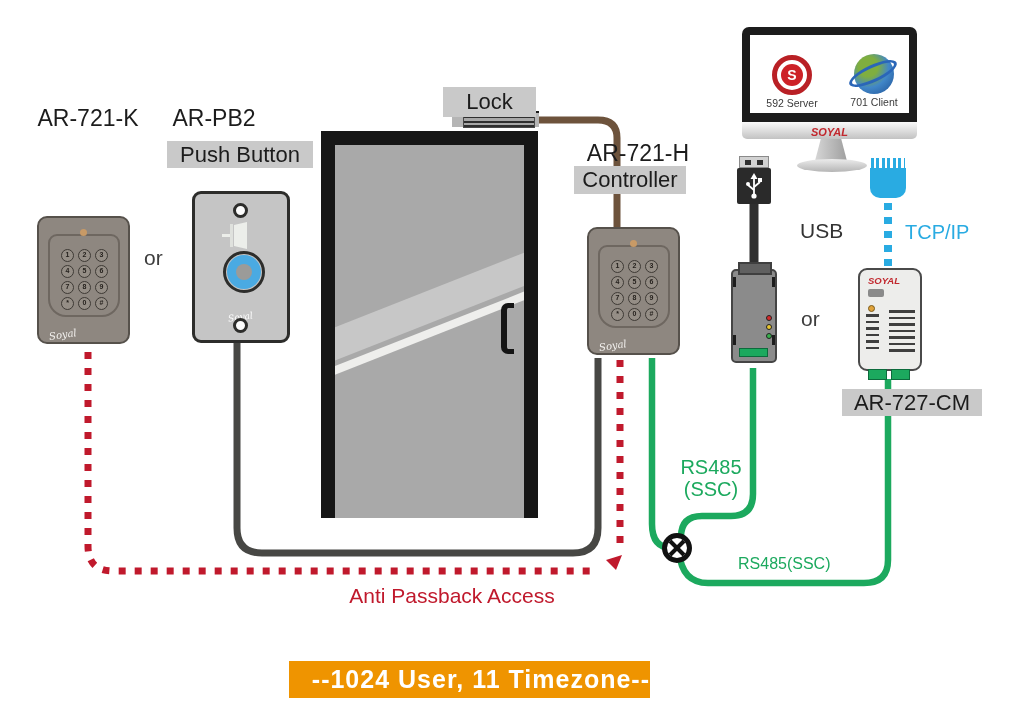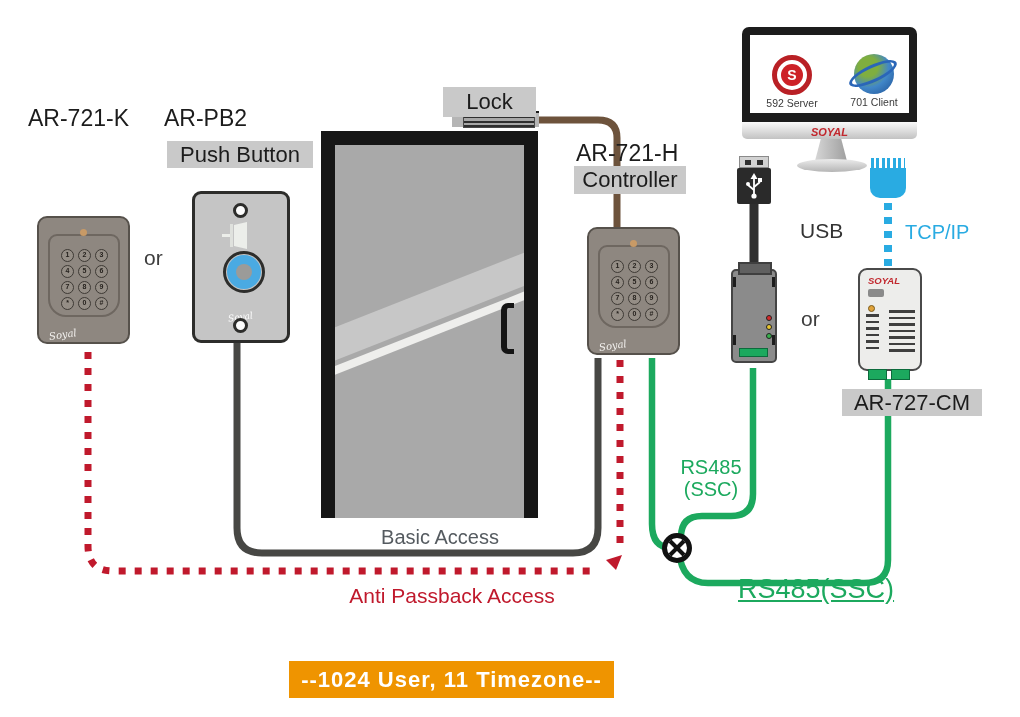--- a/index.html
+++ b/index.html
@@ -7,21 +7,21 @@
           font-family:"Liberation Sans",sans-serif;}
   #wires{position:absolute;left:0;top:0;z-index:1;}
   #wires path{fill:none;}
   .w-brown{stroke:var(--lock-wire-brown,#6d533c);stroke-width:7;}
   .w-dark{stroke:var(--basic-wire-dark,#474744);stroke-width:7;}
   .w-red{stroke:var(--anti-passback-red,#c0192c);stroke-width:7;stroke-dasharray:7 9;}
   .w-green{stroke:var(--rs485-green,#1ca95e);stroke-width:6.5;}
   .w-blue{stroke:var(--tcpip-blue,#29abe2);stroke-width:8;stroke-dasharray:7 7;}
   .w-black{stroke:#2f2f2f;stroke-width:9;}
   .arrow-red{fill:var(--anti-passback-red,#c0192c);}
-  .lbl{position:absolute;z-index:3;font-size:23px;color:#1c1c1c;}
+  .lbl{position:absolute;z-index:3;font-size:23px;color:#1c1c1c;text-align:center;}
   .tag{position:absolute;z-index:3;font-size:22px;color:#1c1c1c;text-align:center;
        background:var(--label-bg-gray,#c9c9c9);}
   .note{position:absolute;z-index:3;}
 
   
   .keypad-device{position:absolute;z-index:2;width:93px;height:128px;background:#8e8780;
       border:2px solid #56514b;border-radius:10px;box-sizing:border-box;}
   .kd-inner{position:absolute;left:9px;right:8px;top:16px;bottom:25px;
       border:2px solid #6e6760;border-radius:9px 9px 18px 18px;}
   .kd-led{position:absolute;left:41px;top:11px;width:7px;height:7px;border-radius:50%;background:#c89a66;}
@@ -119,22 +119,22 @@
   .cm727-btn{position:absolute;left:8px;top:19px;width:16px;height:8px;background:#8a8a8a;border-radius:2px;}
   .cm727-led{position:absolute;left:8px;top:35px;width:5px;height:5px;border-radius:50%;background:#e0a23a;border:1px solid #7a5a1a;}
   .cm727-vents-l{position:absolute;left:6px;top:44px;}
   .cm727-vents-l i{display:block;width:13px;height:2.5px;background:#3f3f3f;margin-bottom:4px;}
   .cm727-vents-r{position:absolute;left:29px;top:40px;}
   .cm727-vents-r i{display:block;width:26px;height:2.5px;background:#3f3f3f;margin-bottom:4px;}
   .cm727-foot{position:absolute;bottom:-11px;width:19px;height:11px;background:var(--rs485-green,#1ca95e);
       border:1.5px solid #0c6b3c;box-sizing:border-box;}
   .cm727-foot.f1{left:8px;} .cm727-foot.f2{left:31px;}
 
-  .banner{position:absolute;z-index:3;left:289px;top:661px;width:325px;height:37px;line-height:37px;
-      background:var(--banner-orange,#ef9400);color:#fff;font-size:22px;font-weight:bold;text-align:center;letter-spacing:1px;}
+  .banner{position:absolute;z-index:3;left:289px;top:661px;width:361px;height:37px;line-height:37px;
+      background:var(--banner-orange,#ef9400);color:#fff;font-size:25px;font-weight:bold;text-align:right;letter-spacing:1px;}
 </style>
 </head>
 <body>
 
 <div id="canvas">
 
   <svg id="wires" width="1020" height="717" viewBox="0 0 1020 717">
 
     <path class="w-brown" d="M 539 120 H 598 Q 617 120 617 138 V 228"></path>
 
@@ -318,19 +318,18 @@
       </div>
     <div class="cm727-foot f1"></div>
     <div class="cm727-foot f2"></div>
   </div>
   <div class="tag" style="left:842px;top:389px;width:140px;height:27px;line-height:27px;">AR-727-CM</div>
 
   <div class="note" style="left:672px;top:456px;width:78px;text-align:center;font-size:20px;line-height:22px;color:var(--rs485-green,#1ca95e);">
     <div>RS485</div>
     <div>(SSC)</div>
   </div>
-  <div class="note" style="left:738px;top:574px;font-size:27px;color:var(--rs485-green,#1ca95e);text-decoration:underline;">RS485(SSC)</div>
-  <div class="note" style="left:360px;top:526px;width:160px;text-align:center;font-size:20px;color:#555b60;">Basic Access</div>
+  <div class="note" style="left:738px;top:555px;font-size:16px;color:var(--rs485-green,#1ca95e);">RS485(SSC)</div>
   <div class="note" style="left:300px;top:584px;width:216px;text-align:center;font-size:21px;color:var(--anti-passback-red,#c0192c);margin-left:44px;">Anti Passback Access</div>
 
   <div class="banner">--1024 User, 11 Timezone--</div>
 
 </div>
 
 </body></html>

